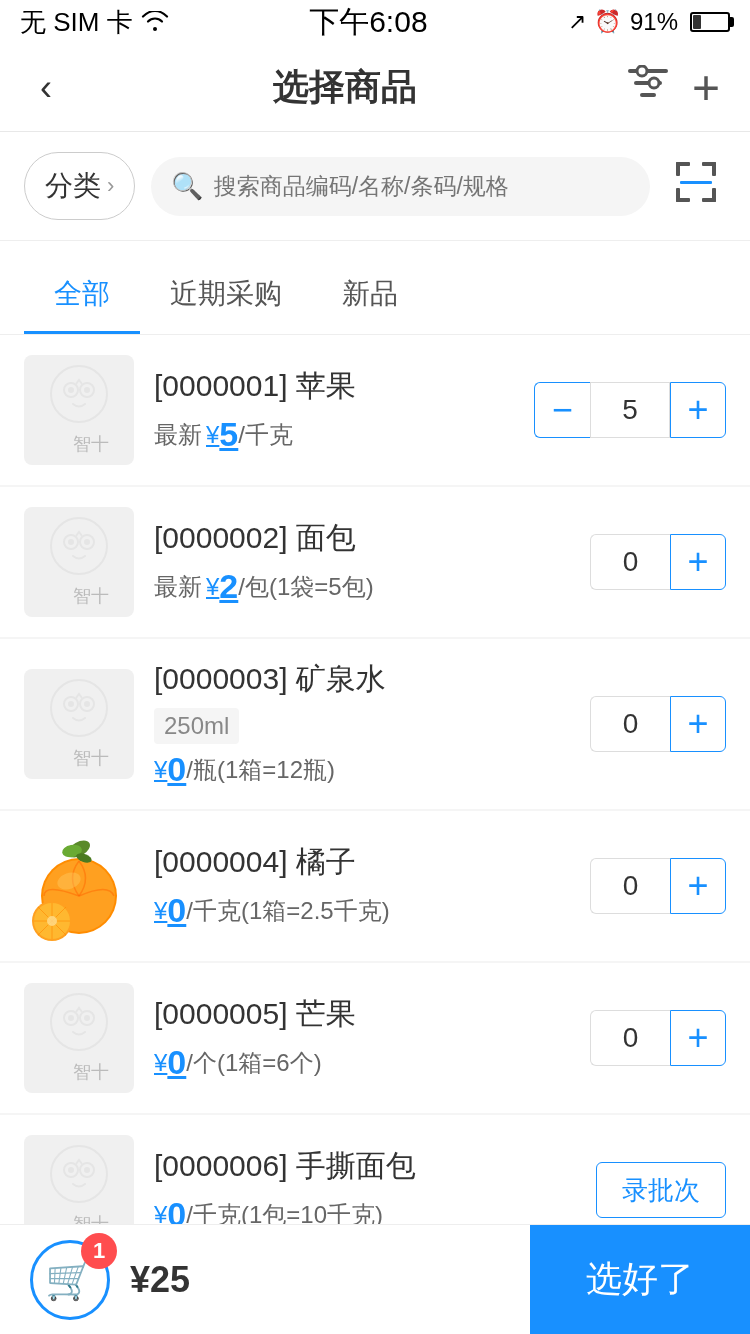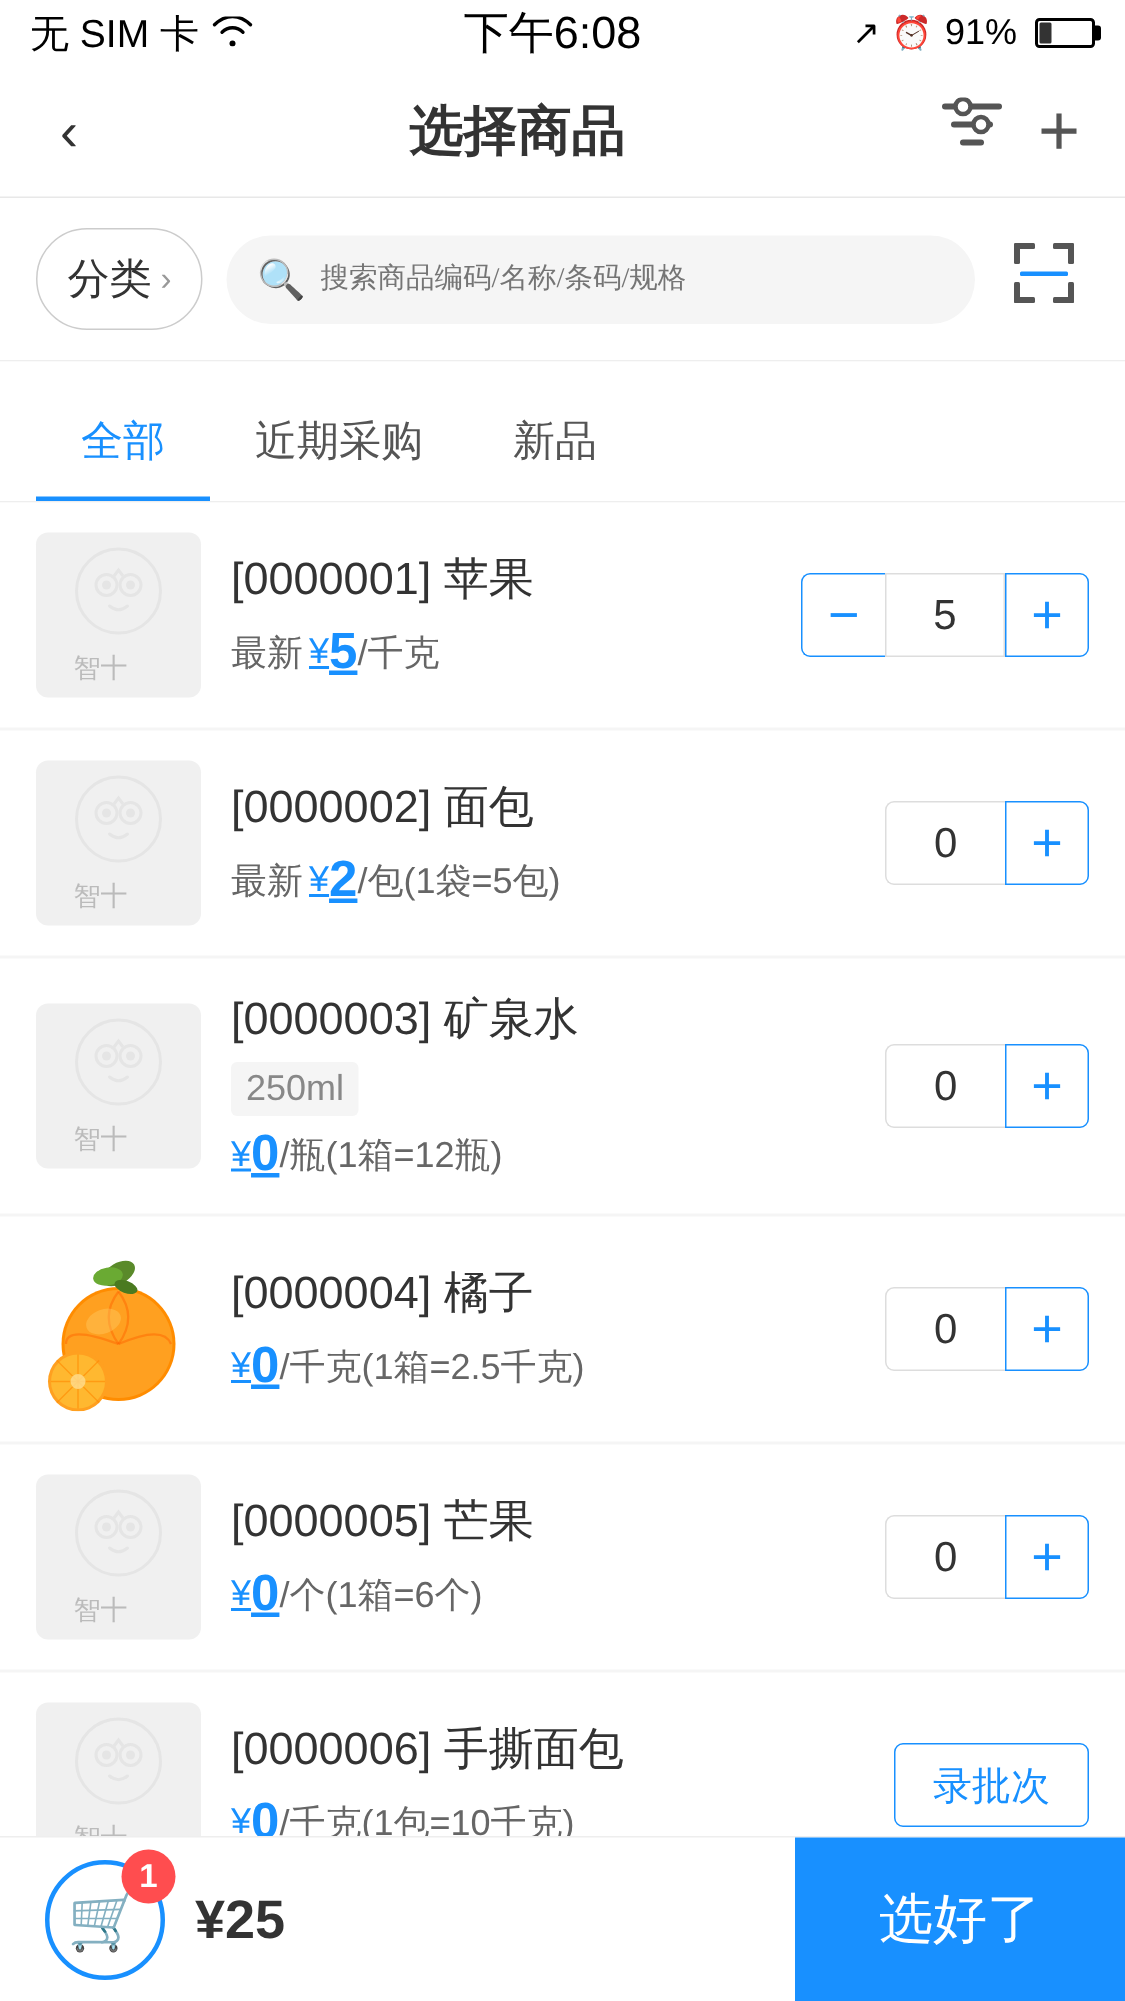--- a/index.html
+++ b/index.html
@@ -148,23 +148,22 @@
     }
     .search-icon-char {
       font-size: 26px;
       color: #999;
     }
     .search-input {
       flex: 1;
       background: transparent;
       border: none;
       outline: none;
-      font-size: 19px;
+      font-size: 23px;
       color: #000000;
-      font-family: Liberation Serif, serif;
     }
     .scan-btn {
       font-size: 36px;
       color: #555;
       cursor: pointer;
       padding: 4px 8px;
     }
 
     
     .tab-bar {
@@ -207,21 +206,21 @@
       height: 110px;
       background: #f0f0f0;
       border-radius: 8px;
       flex-shrink: 0;
       display: flex;
       align-items: center;
       justify-content: center;
       overflow: hidden;
     }
     .product-thumb .owl-logo {
-      text-align: left;
+      text-align: right;
     }
     .owl-icon {
       width: 60px;
       height: 60px;
       opacity: 0.3;
     }
 
     .product-info {
       flex: 1;
       min-width: 0;

